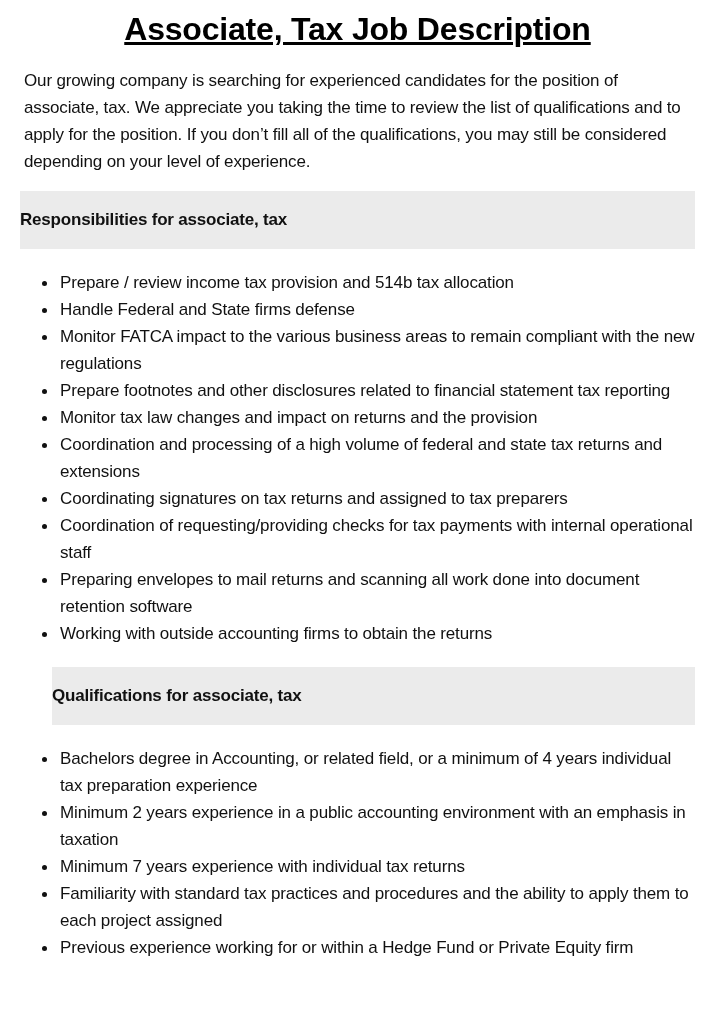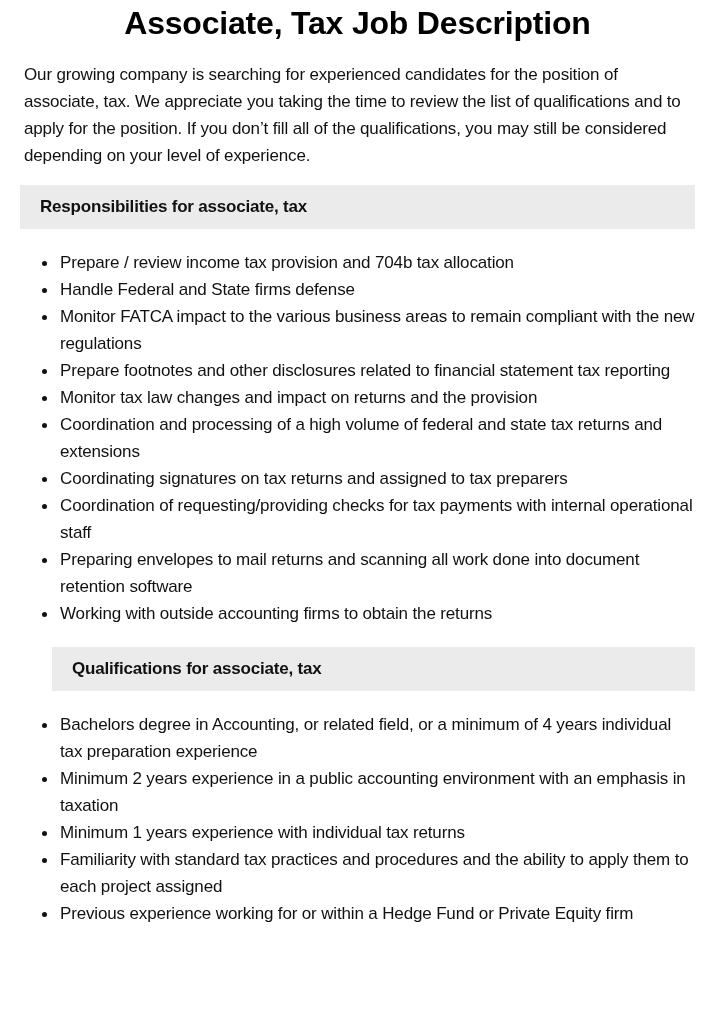--- a/index.html
+++ b/index.html
@@ -12,41 +12,41 @@
       height: 1030px;
       overflow: hidden;
       font-family: "Liberation Sans", "DejaVu Sans", sans-serif;
       color: #111111;
     }
     .page {
       padding: 0 25px 0 20px;
     }
     h1.title {
       margin: 0;
-      padding-top: 2px;
+      padding-top: 8px;
       text-align: center;
       font-size: 32px;
       font-weight: bold;
       line-height: 42px;
       letter-spacing: -0.2px;
       color: #000000;
+      text-decoration: underline;
     }
     p.intro {
       margin: 17px 0 0 4px;
       font-size: 17px;
       line-height: 27px;
       letter-spacing: -0.15px;
     }
     .section-header {
       margin-top: 16px;
       background: #ebebeb;
-      height: 44px;
+      height: 58px;
       display: flex;
       align-items: center;
-      padding-left: 20px;
       font-size: 17px;
       font-weight: bold;
       letter-spacing: -0.2px;
       color: #111111;
     }
     ul.items {
       margin: 20px 0 0 0;
       padding: 0 0 0 40px;
       list-style: none;
     }
@@ -74,33 +74,33 @@
 </head>
 <body>
 
 <div class="page">
   <h1 class="title">Associate, Tax Job Description</h1>
 
   <p class="intro">Our growing company is searching for experienced candidates for the position of associate, tax. We appreciate you taking the time to review the list of qualifications and to apply for the position. If you don’t fill all of the qualifications, you may still be considered depending on your level of experience.</p>
 
   <div class="section-header">Responsibilities for associate, tax</div>
   <ul class="items">
-    <li>Prepare / review income tax provision and 704b tax allocation</li>
+    <li>Prepare / review income tax provision and 514b tax allocation</li>
     <li>Handle Federal and State firms defense</li>
     <li>Monitor FATCA impact to the various business areas to remain compliant with the new regulations</li>
     <li>Prepare footnotes and other disclosures related to financial statement tax reporting</li>
     <li>Monitor tax law changes and impact on returns and the provision</li>
     <li>Coordination and processing of a high volume of federal and state tax returns and extensions</li>
     <li>Coordinating signatures on tax returns and assigned to tax preparers</li>
     <li>Coordination of requesting/providing checks for tax payments with internal operational staff</li>
     <li>Preparing envelopes to mail returns and scanning all work done into document retention software</li>
     <li>Working with outside accounting firms to obtain the returns</li>
   </ul>
 
   <div class="section-header quals">Qualifications for associate, tax</div>
   <ul class="items">
     <li>Bachelors degree in Accounting, or related field, or a minimum of 4 years individual tax preparation experience</li>
     <li>Minimum 2 years experience in a public accounting environment with an emphasis in taxation</li>
-    <li>Minimum 1 years experience with individual tax returns</li>
+    <li>Minimum 7 years experience with individual tax returns</li>
     <li>Familiarity with standard tax practices and procedures and the ability to apply them to each project assigned</li>
     <li>Previous experience working for or within a Hedge Fund or Private Equity firm</li>
   </ul>
 </div>
 
 </body></html>

